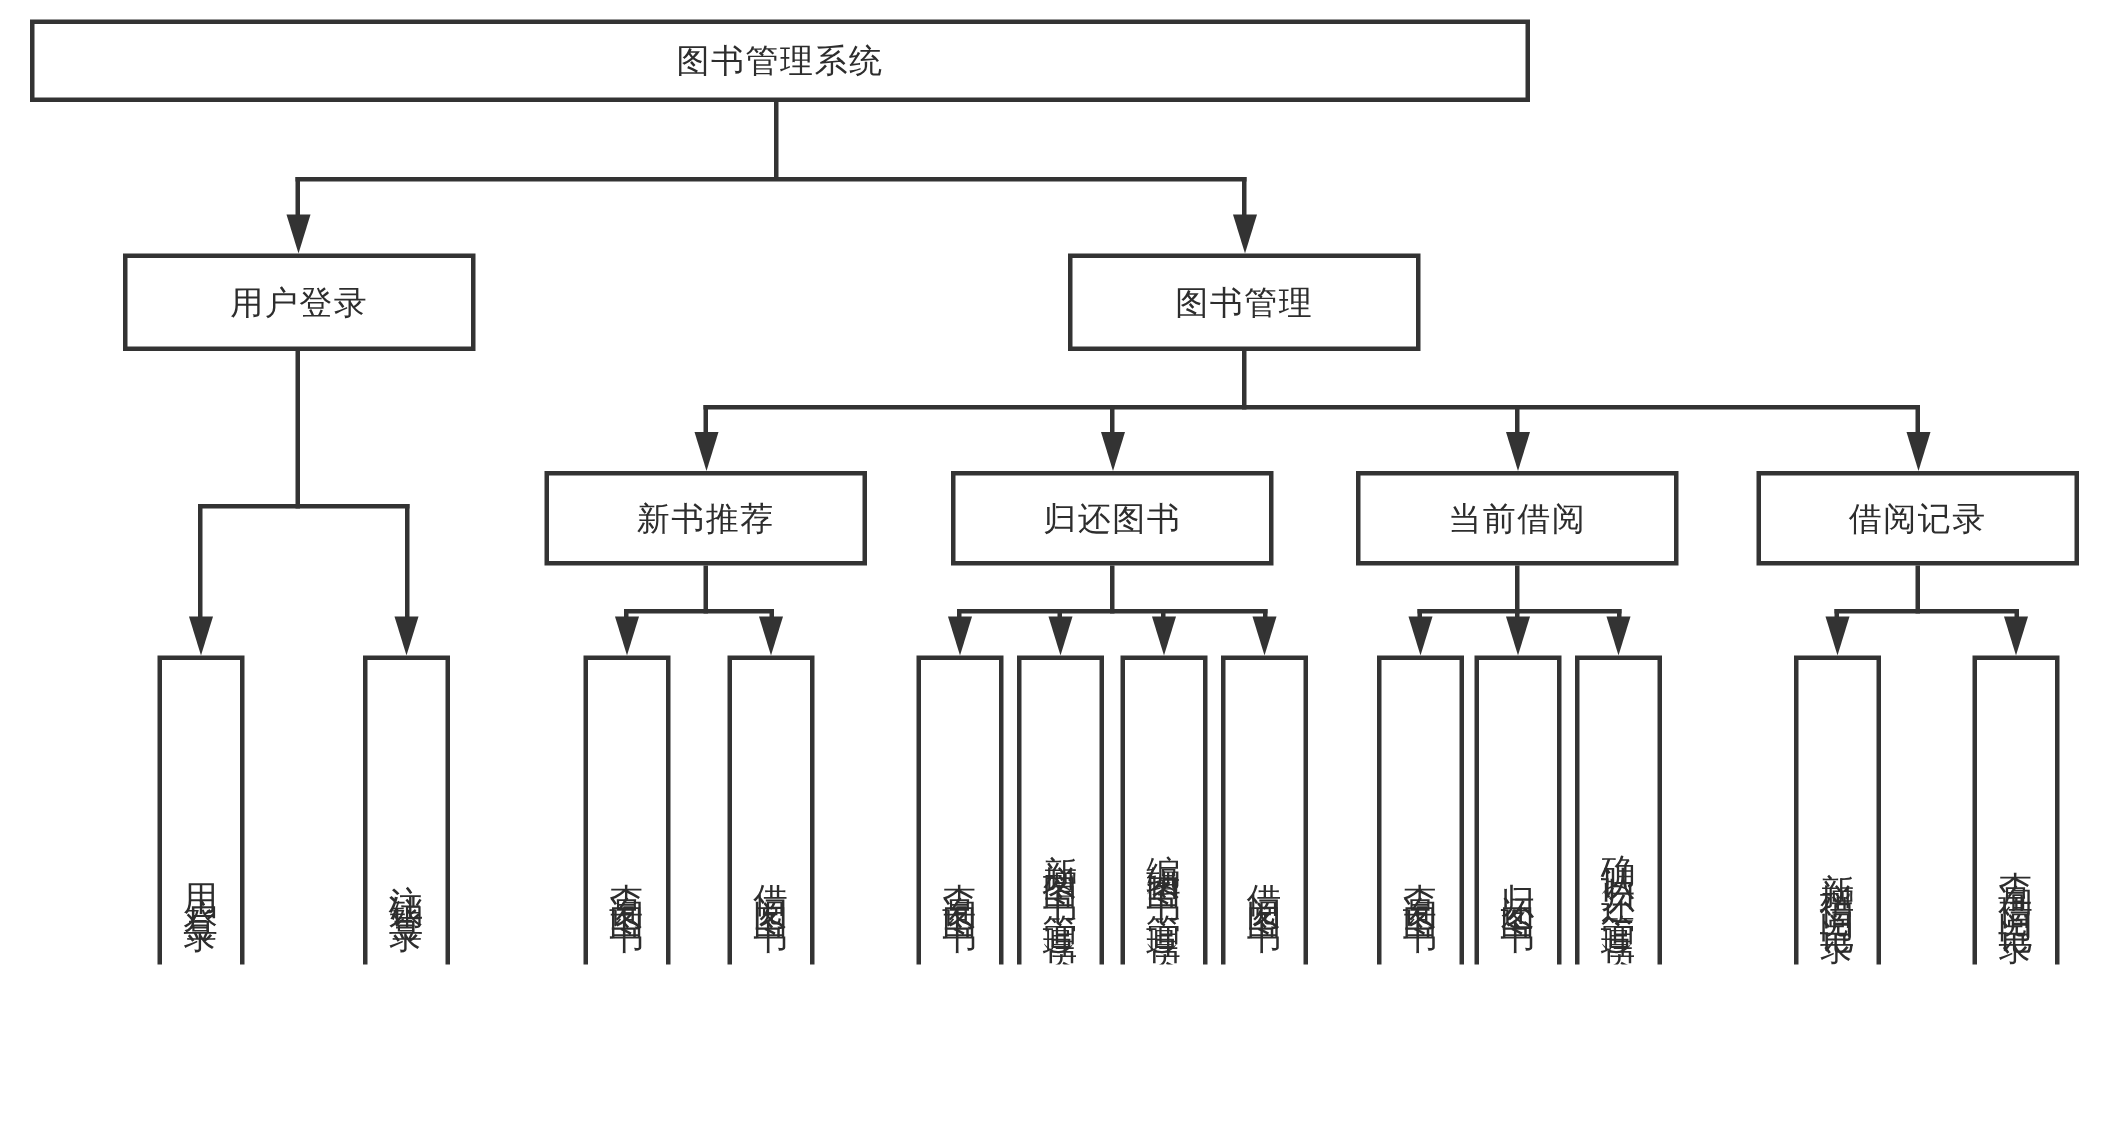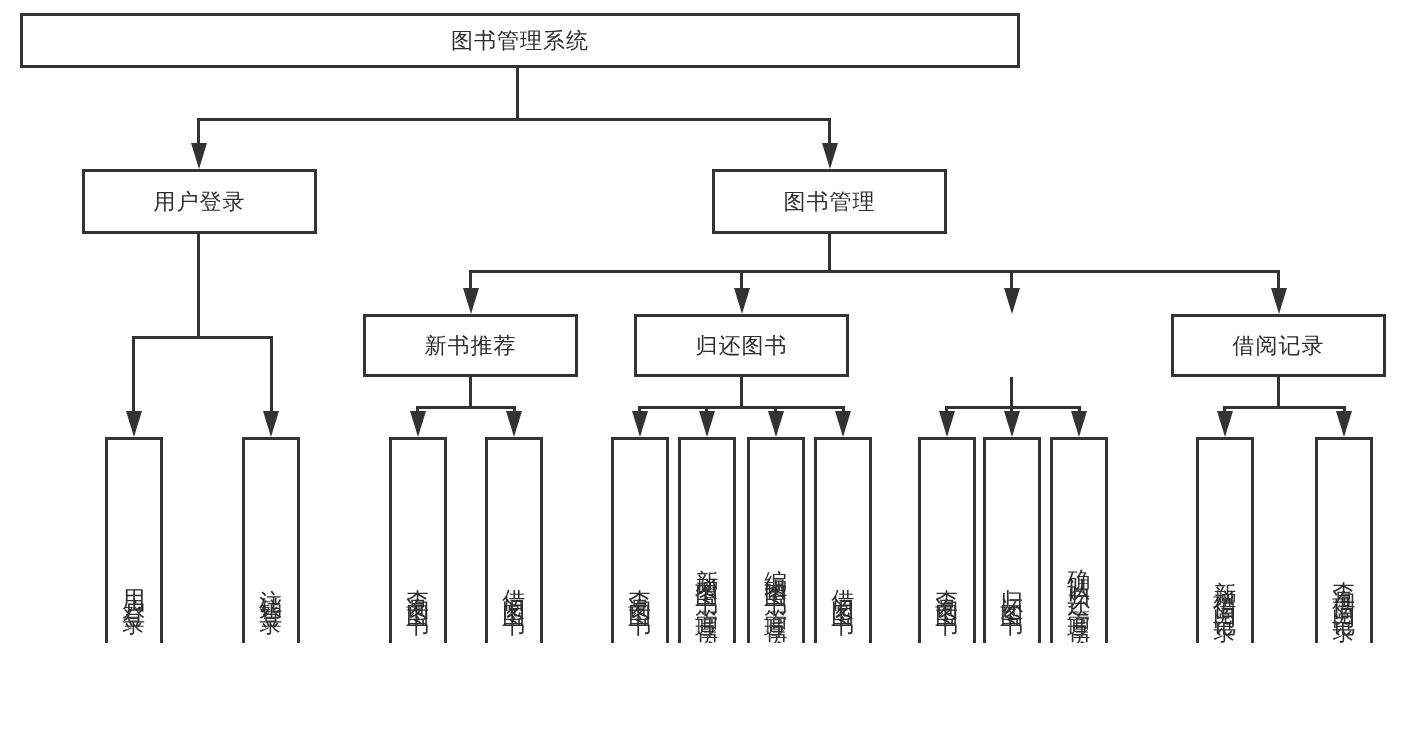--- a/index.html
+++ b/index.html
@@ -80,20 +80,23 @@
   </div>
 
   <div class="box" style="left:712px; top:169px; width:235px; height:65px;">
     <span class="hlabel">图书管理</span>
   </div>
 
   <div class="box" style="left:634px; top:314px; width:215px; height:63px;">
     <span class="hlabel">归还图书</span>
   </div>
 
+  <div class="box" style="left:904px; top:314px; width:215px; height:63px;">
+    <span class="hlabel">当前借阅</span>
+  </div>
 
   <div class="box" style="left:1171px; top:314px; width:215px; height:63px;">
     <span class="hlabel">借阅记录</span>
   </div>
 
   <div class="box leaf" style="left:105px; top:437px; width:58px; height:300px;">
     <span class="vtext">用户登录</span>
   </div>
   <div class="box leaf" style="left:242px; top:437px; width:58px; height:300px;">
     <span class="vtext">注销登录</span>

